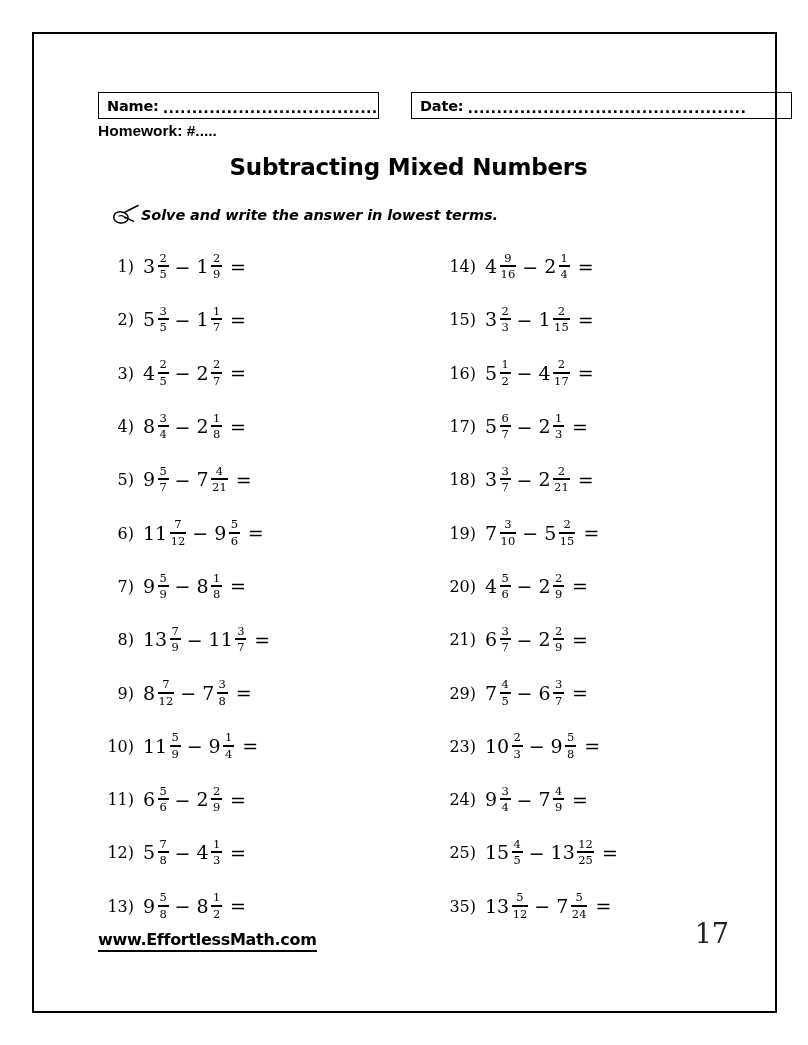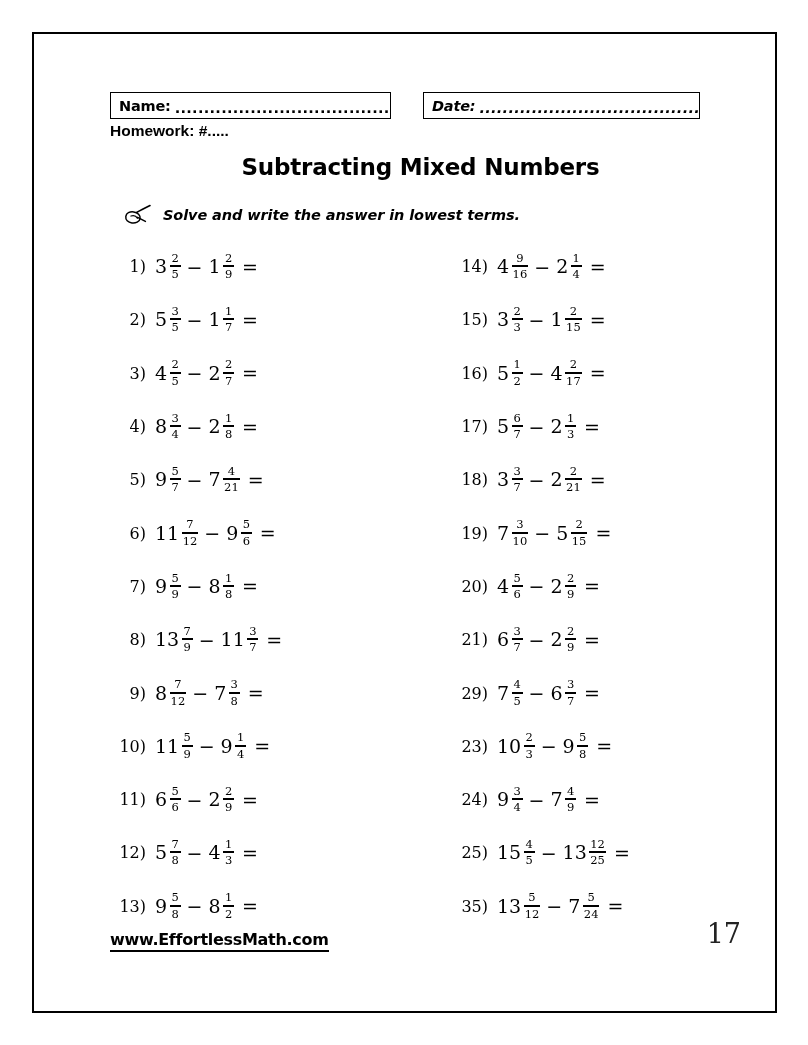--- a/index.html
+++ b/index.html
@@ -21,21 +21,21 @@
     left: 32px;
     top: 32px;
     width: 745px;
     height: 981px;
     border: 2px solid #000000;
     box-sizing: border-box;
   }
 
   .sheet {
     position: absolute;
-    left: 48px;
+    left: 36px;
     top: 32px;
     width: 745px;
     height: 981px;
     box-sizing: border-box;
   }
 
   
   .header-row {
     position: absolute;
     left: 62px;
@@ -49,21 +49,21 @@
     height: 27px;
     border: 1.5px solid #000000;
     box-sizing: border-box;
     display: flex;
     align-items: center;
     padding-left: 8px;
     white-space: nowrap;
     overflow: hidden;
   }
   .field-box.name-box { left: 0; width: 281px; }
-  .field-box.date-box { left: 313px; width: 277px; font-style: italic; }
+  .field-box.date-box { left: 313px; width: 381px; }
   .field-label {
     font-family: "DejaVu Sans", sans-serif;
     font-weight: bold;
     font-size: 14.5px;
     letter-spacing: -0.2px;
   }
   .field-dots {
     font-family: "DejaVu Sans", sans-serif;
     font-size: 14.5px;
     font-weight: bold;
@@ -94,21 +94,20 @@
     font-size: 23px;
     letter-spacing: -0.2px;
   }
 
   .instruction-row {
     position: absolute;
     left: 75px;
     top: 172px;
     display: flex;
     align-items: center;
-    gap: 10px;
   }
   .pencil-icon {
     width: 30px;
     height: 22px;
     display: block;
   }
   .instruction-text {
     font-family: "DejaVu Sans", sans-serif;
     font-weight: bold;
     font-style: italic;

